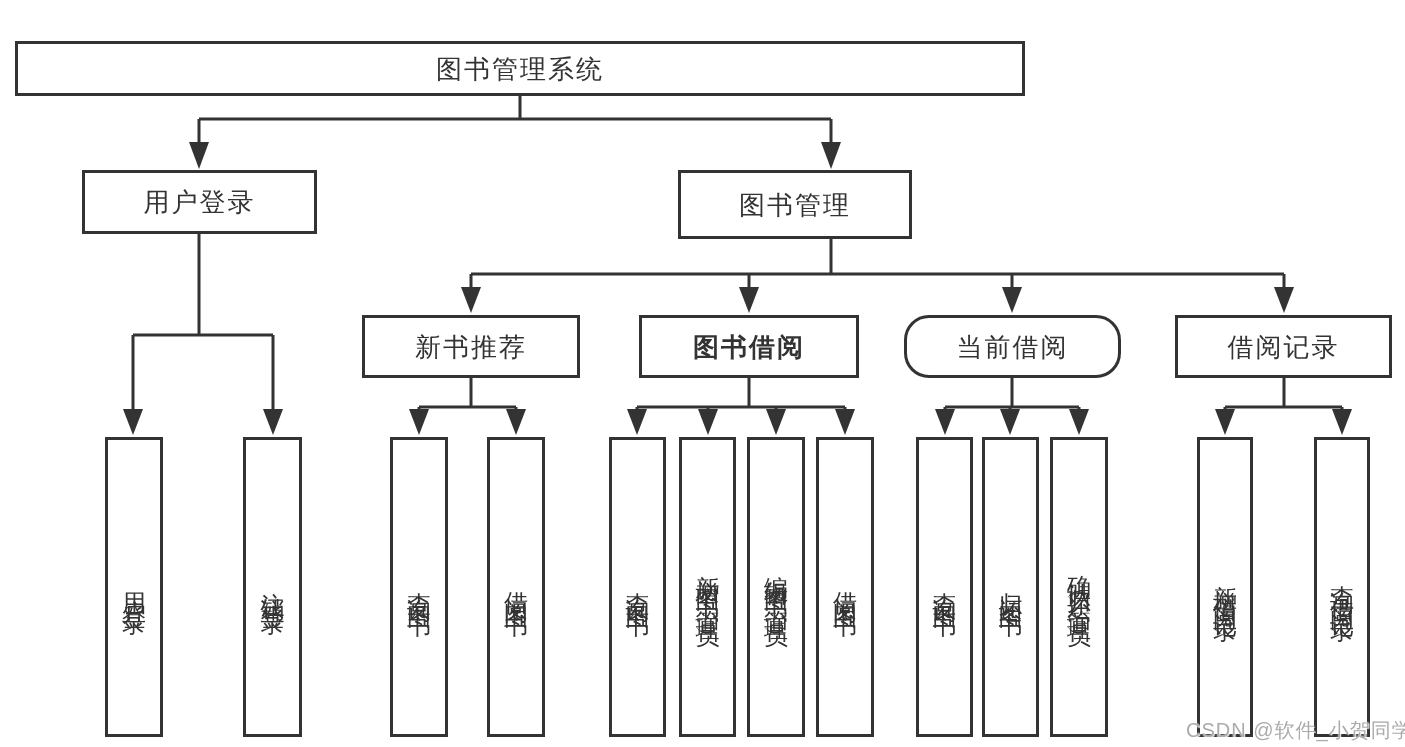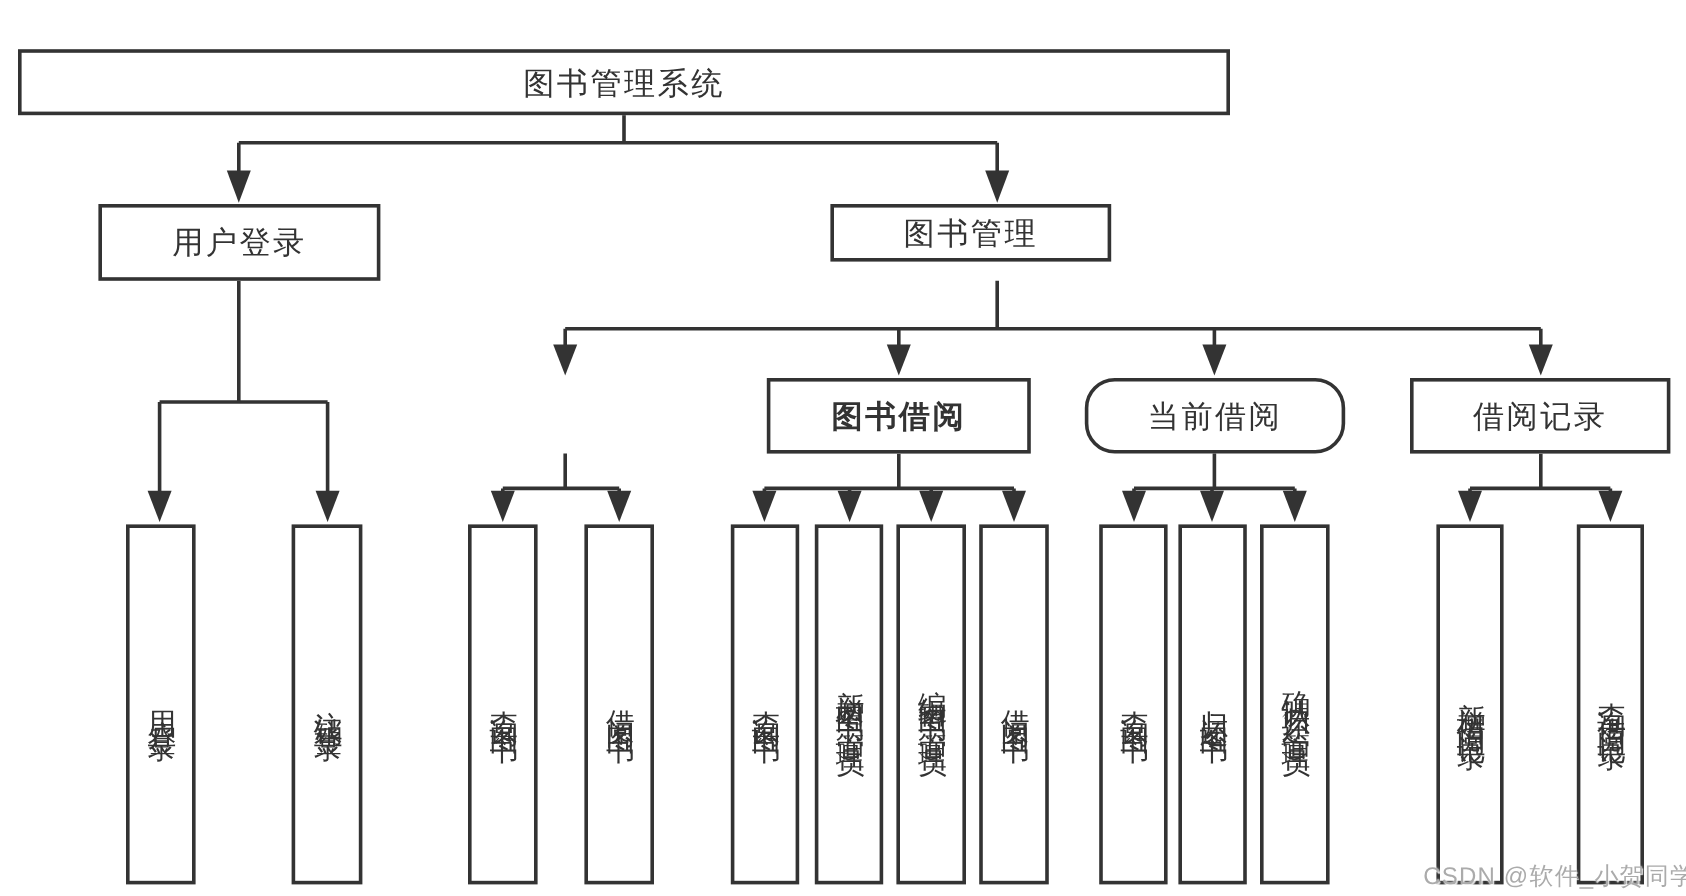--- a/index.html
+++ b/index.html
@@ -43,21 +43,21 @@
     top: 437px;
     height: 300px;
     writing-mode: vertical-rl;
     text-orientation: mixed;
     font-size: 24px;
     letter-spacing: 7px;
     line-height: 1;
   }
   .root-box   { left: 15px;  top: 13px;  width: 1010px; height: 55px; margin-top: 28px; }
   .login-box  { left: 82px;  top: 170px; width: 235px;  height: 64px; }
-  .mgmt-box   { left: 692px; top: 170px; width: 234px;  height: 48px; align-items: center; }
+  .mgmt-box   { left: 678px; top: 170px; width: 234px;  height: 69px; align-items: center; }
   .sec0 { left: 362px;  top: 315px; width: 218px; height: 63px; }
   .sec1 { left: 639px;  top: 315px; width: 220px; height: 63px; font-weight: bold; }
   .sec2 { left: 904px;  top: 315px; width: 217px; height: 63px; border-radius: 25px; }
   .sec3 { left: 1175px; top: 315px; width: 217px; height: 63px; }
   .g1a { left: 105px;  width: 58px; }
   .g1b { left: 243px;  width: 59px; }
   .g2a { left: 390px;  width: 58px; }
   .g2b { left: 487px;  width: 58px; }
   .g3a { left: 609px;  width: 57px; }
   .g3b { left: 679px;  width: 57px; }
@@ -141,20 +141,23 @@
     <span>图书管理系统</span>
   </div>
 
   <div class="node hbox login-box">
     <span>用户登录</span>
   </div>
   <div class="node hbox mgmt-box">
     <span>图书管理</span>
   </div>
 
+  <div class="node hbox sec0">
+    <span>新书推荐</span>
+  </div>
   <div class="node hbox sec1">
     <span>图书借阅</span>
   </div>
   <div class="node hbox sec2">
     <span>当前借阅</span>
   </div>
   <div class="node hbox sec3">
     <span>借阅记录</span>
   </div>
 

